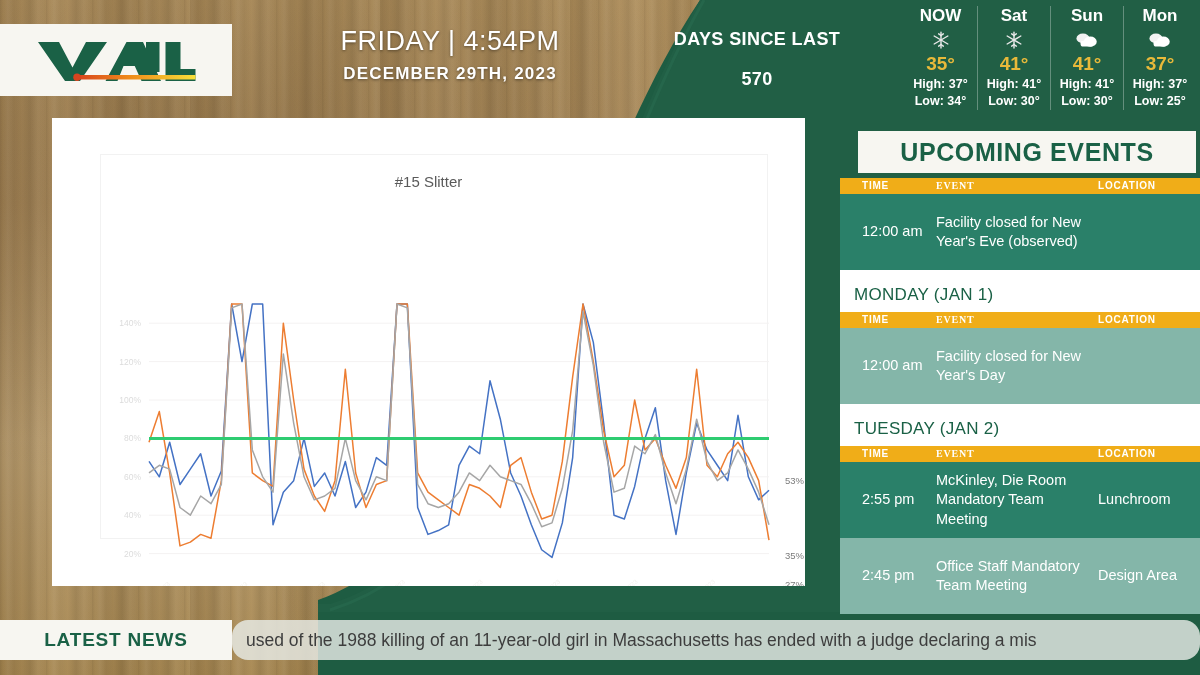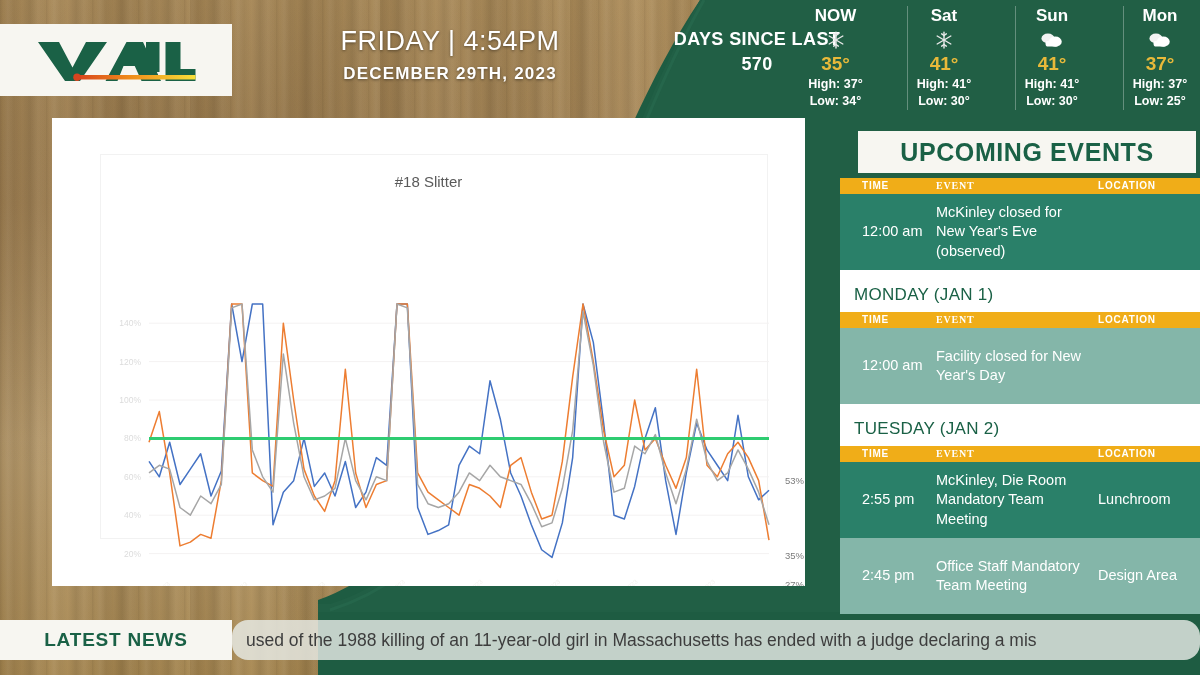--- a/index.html
+++ b/index.html
@@ -54,27 +54,26 @@
     font-size: 17px; font-weight: bold; letter-spacing: 1.2px; margin-top: 7px;
     text-shadow: 0 1px 3px rgba(0,0,0,0.45);
   }
 
   
   #safety {
     position: absolute; left: 612px; top: 28px; width: 290px;
     text-align: center; color: #ffffff;
     font-size: 18px; font-weight: bold; line-height: 1.33; letter-spacing: 0.4px;
   }
-  #safety-count { display: block; margin-top: 1px; }
+  #safety-count { display: block; margin-top: 16px; }
 
   
   #weather {
     position: absolute; right: 4px; top: 6px;
     display: flex;
-    gap: 35px;
   }
   .wx-day {
     width: 73px; padding: 0 2px; text-align: center; color: #ffffff;
     border-left: 1px solid rgba(255,255,255,0.30);
   }
   .wx-day:first-child { border-left: none; }
   .wx-name { font-size: 17px; font-weight: bold; line-height: 1.2; }
   .wx-icon { height: 24px; display:flex; align-items:center; justify-content:center; margin: 2px 0 0; }
   .wx-icon svg { display:block; }
   .wx-temp { font-size: 19px; font-weight: bold; color: #e8b93a; line-height: 1.25; }
@@ -249,21 +248,21 @@
       </div>
       <div class="wx-temp">37°</div>
       <div class="wx-hi">High: 37°</div>
       <div class="wx-lo">Low: 25°</div>
     </div>
   </div>
 
 <div id="chart-card">
   <div id="chart-inner">
     <div class="plot-frame"></div>
-    <div id="chart-title">#18 Slitter</div>
+    <div id="chart-title">#15 Slitter</div>
     <svg id="svg-plot" viewBox="0 0 753 468">
         <line x1="97" y1="474" x2="717" y2="474" stroke="#f4f2f2" stroke-width="1"></line>
         <text x="89" y="477" text-anchor="end" font-size="8.5" fill="#dcdcdc" font-family="&quot;Liberation Sans&quot;, sans-serif">0%</text>
         <line x1="97" y1="435.6" x2="717" y2="435.6" stroke="#f4f2f2" stroke-width="1"></line>
         <text x="89" y="438.6" text-anchor="end" font-size="8.5" fill="#dcdcdc" font-family="&quot;Liberation Sans&quot;, sans-serif">20%</text>
         <line x1="97" y1="397.2" x2="717" y2="397.2" stroke="#f4f2f2" stroke-width="1"></line>
         <text x="89" y="400.2" text-anchor="end" font-size="8.5" fill="#dcdcdc" font-family="&quot;Liberation Sans&quot;, sans-serif">40%</text>
         <line x1="97" y1="358.8" x2="717" y2="358.8" stroke="#f4f2f2" stroke-width="1"></line>
         <text x="89" y="361.8" text-anchor="end" font-size="8.5" fill="#dcdcdc" font-family="&quot;Liberation Sans&quot;, sans-serif">60%</text>
         <line x1="97" y1="320.4" x2="717" y2="320.4" stroke="#f4f2f2" stroke-width="1"></line>
@@ -302,21 +301,21 @@
   <div id="events-title">UPCOMING EVENTS</div>
 </div>
 <div id="events-list">
     <div class="ev-head">
       <div class="c-time">TIME</div>
       <div class="c-event">EVENT</div>
       <div class="c-loc">LOCATION</div>
     </div>
     <div class="ev-row dark">
       <div class="c-time">12:00 am</div>
-      <div class="c-event">McKinley closed for New Year's Eve (observed)</div>
+      <div class="c-event">Facility closed for New Year's Eve (observed)</div>
       <div class="c-loc"></div>
     </div>
     <div class="ev-spacer"></div>
     <div class="ev-daybar">MONDAY (JAN 1)</div>
     <div class="ev-head">
       <div class="c-time">TIME</div>
       <div class="c-event">EVENT</div>
       <div class="c-loc">LOCATION</div>
     </div>
     <div class="ev-row light">

